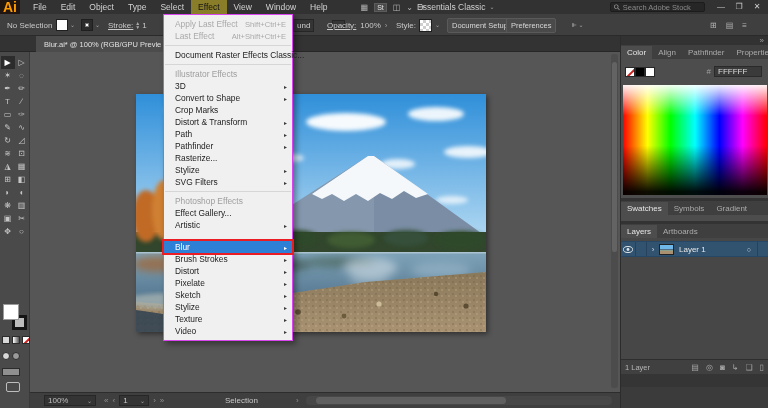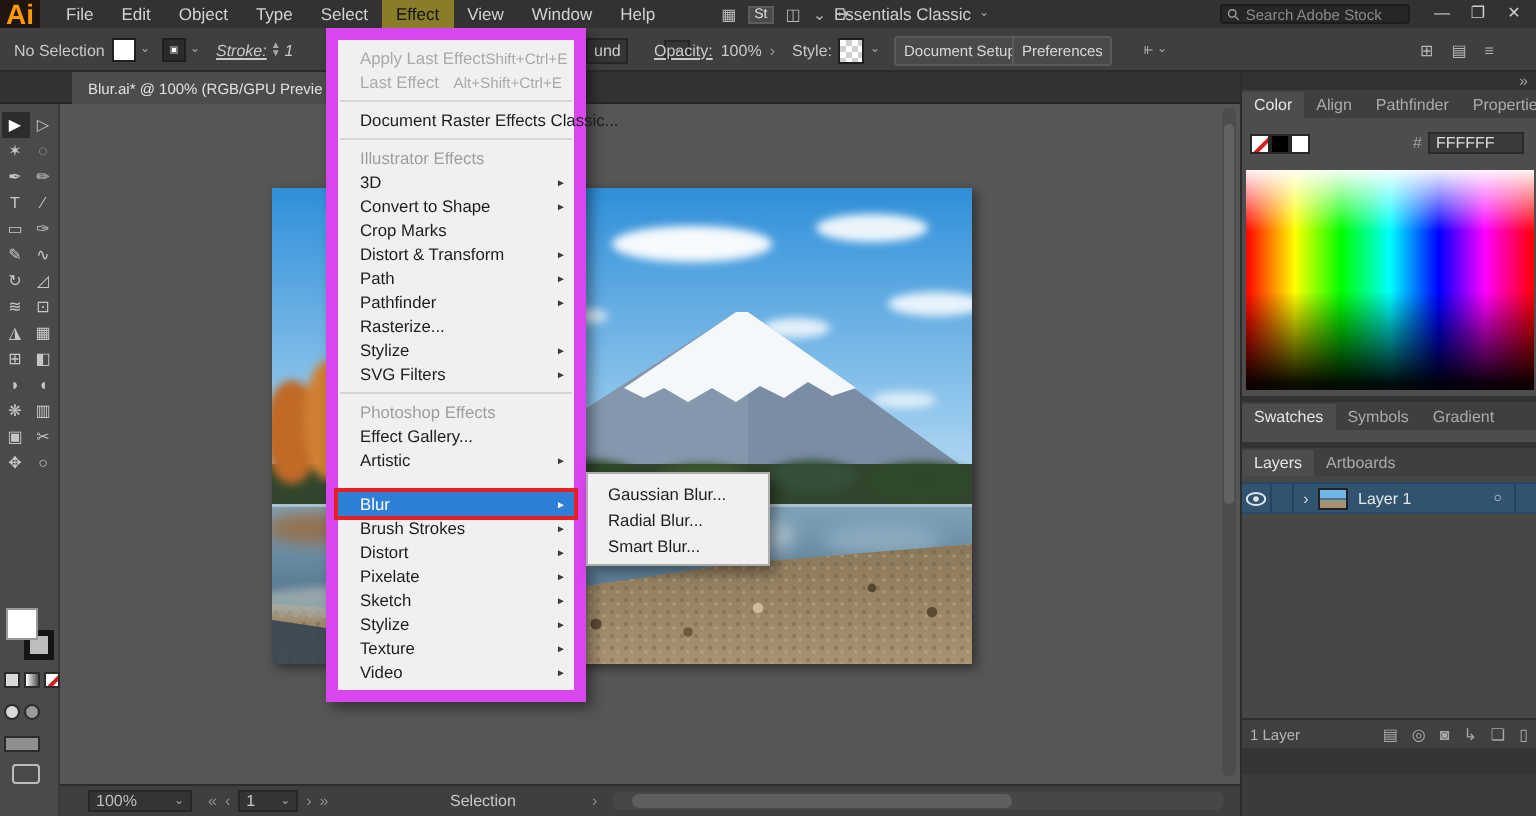--- a/index.html
+++ b/index.html
@@ -92,21 +92,21 @@
   .blankcell{width:11px;border-right:1px solid #26425c;height:100%;}
   .lexp{width:12px;text-align:center;color:#cfd8df;}
   .lthumb{width:15px;height:11px;border:1px solid #222;background:linear-gradient(#6fb7e8 0 45%,#50708a 45% 55%,#8aa08a 55% 68%,#a89070 68% 100%);margin-right:5px;}
   .ltarget{margin-left:auto;margin-right:6px;color:#cfd8df;font-size:7px;}
   .lright{width:12px;height:100%;border-left:1px solid #26425c;}
   .dockfooter{height:15px;background:#404040;border-top:1px solid #2e2e2e;display:flex;align-items:center;font-size:7.5px;color:#b5b5b5;padding:0 4px;}
   .df-icons{margin-left:auto;display:flex;gap:7px;font-size:8px;color:#a8a8a8;}
   .dockbottom{height:13px;background:#353535;}
 
   
-  .menu{position:absolute;left:163px;top:14px;width:130px;background:#f0f0f0;border:6px solid #d946ef;box-shadow:3px 3px 6px rgba(0,0,0,.4);padding:3px 0;z-index:50;}
+  .menu{position:absolute;left:163px;top:14px;width:130px;background:#f0f0f0;border:1px solid #d946ef;box-shadow:3px 3px 6px rgba(0,0,0,.4);padding:3px 0;z-index:50;}
   .menu-row{display:flex;align-items:center;height:12px;padding:0 6px 0 11px;font-size:8.4px;color:#1d1d1d;position:relative;white-space:nowrap;}
   .mi-shortcut{margin-left:auto;font-size:7.6px;color:#1d1d1d;}
   .menu-row.disabled, .menu-row.disabled .mi-shortcut{color:#a9a9a9;}
   .menu-row.header{color:#9e9e9e;}
   .menu-row.arrow::after{content:"►";font-size:5px;position:absolute;right:4px;top:4px;color:#3c3c3c;}
   .menu-row.highlighted{background:#2e7fd6;color:#fff;box-shadow:0 0 0 2px #ec1c24;z-index:2;margin-top:10px;}
   .menu-row.highlighted::after{color:#fff;}
   .menu-sep{height:4px;margin:0 1px 3px;border-bottom:1px solid #d6d6d6;}
   .submenu{position:absolute;left:293px;top:236px;width:92px;background:#f0f0f0;border:1px solid #adadad;box-shadow:3px 3px 6px rgba(0,0,0,.4);padding:3px 0;z-index:55;}
   .submenu .menu-row{height:13px;padding-left:10px;}
@@ -175,21 +175,21 @@
   <div class="controlbar">
     <div class="cb" style="left:7px;">No Selection</div>
     <div class="cb" style="left:56px;gap:2px;">
       <span class="swatch"></span>
       <span class="caret">⌄</span>
     </div>
     <div class="cb" style="left:81px;gap:2px;">
       <span class="swatch stroke"></span>
       <span class="caret">⌄</span>
     </div>
-    <div class="cb" style="left:108px;font-style:italic;">
+    <div class="cb" style="left:108px;">
       <span style="text-decoration:underline;">Stroke:</span>
       <span class="stepper">
           <span>▲</span>
           <span>▼</span>
         </span>
       <span>1</span>
     </div>
     <div class="cb" style="left:293px;gap:18px;">
       <span class="ddbox">
           <span>und</span>
@@ -619,26 +619,14 @@
       <div class="menu-row arrow">
         <span class="mi-label">Texture</span>
         <span class="mi-shortcut"></span>
       </div>
       <div class="menu-row arrow">
         <span class="mi-label">Video</span>
         <span class="mi-shortcut"></span>
       </div>
     </div>
 
-  <div class="submenu">
-
-  <div class="menu-row">
-        <span class="mi-label">Gaussian Blur...</span>
-      </div>
-      <div class="menu-row">
-        <span class="mi-label">Radial Blur...</span>
-      </div>
-      <div class="menu-row">
-        <span class="mi-label">Smart Blur...</span>
-      </div>
-    </div>
 
 </div>
 
 </body></html>

